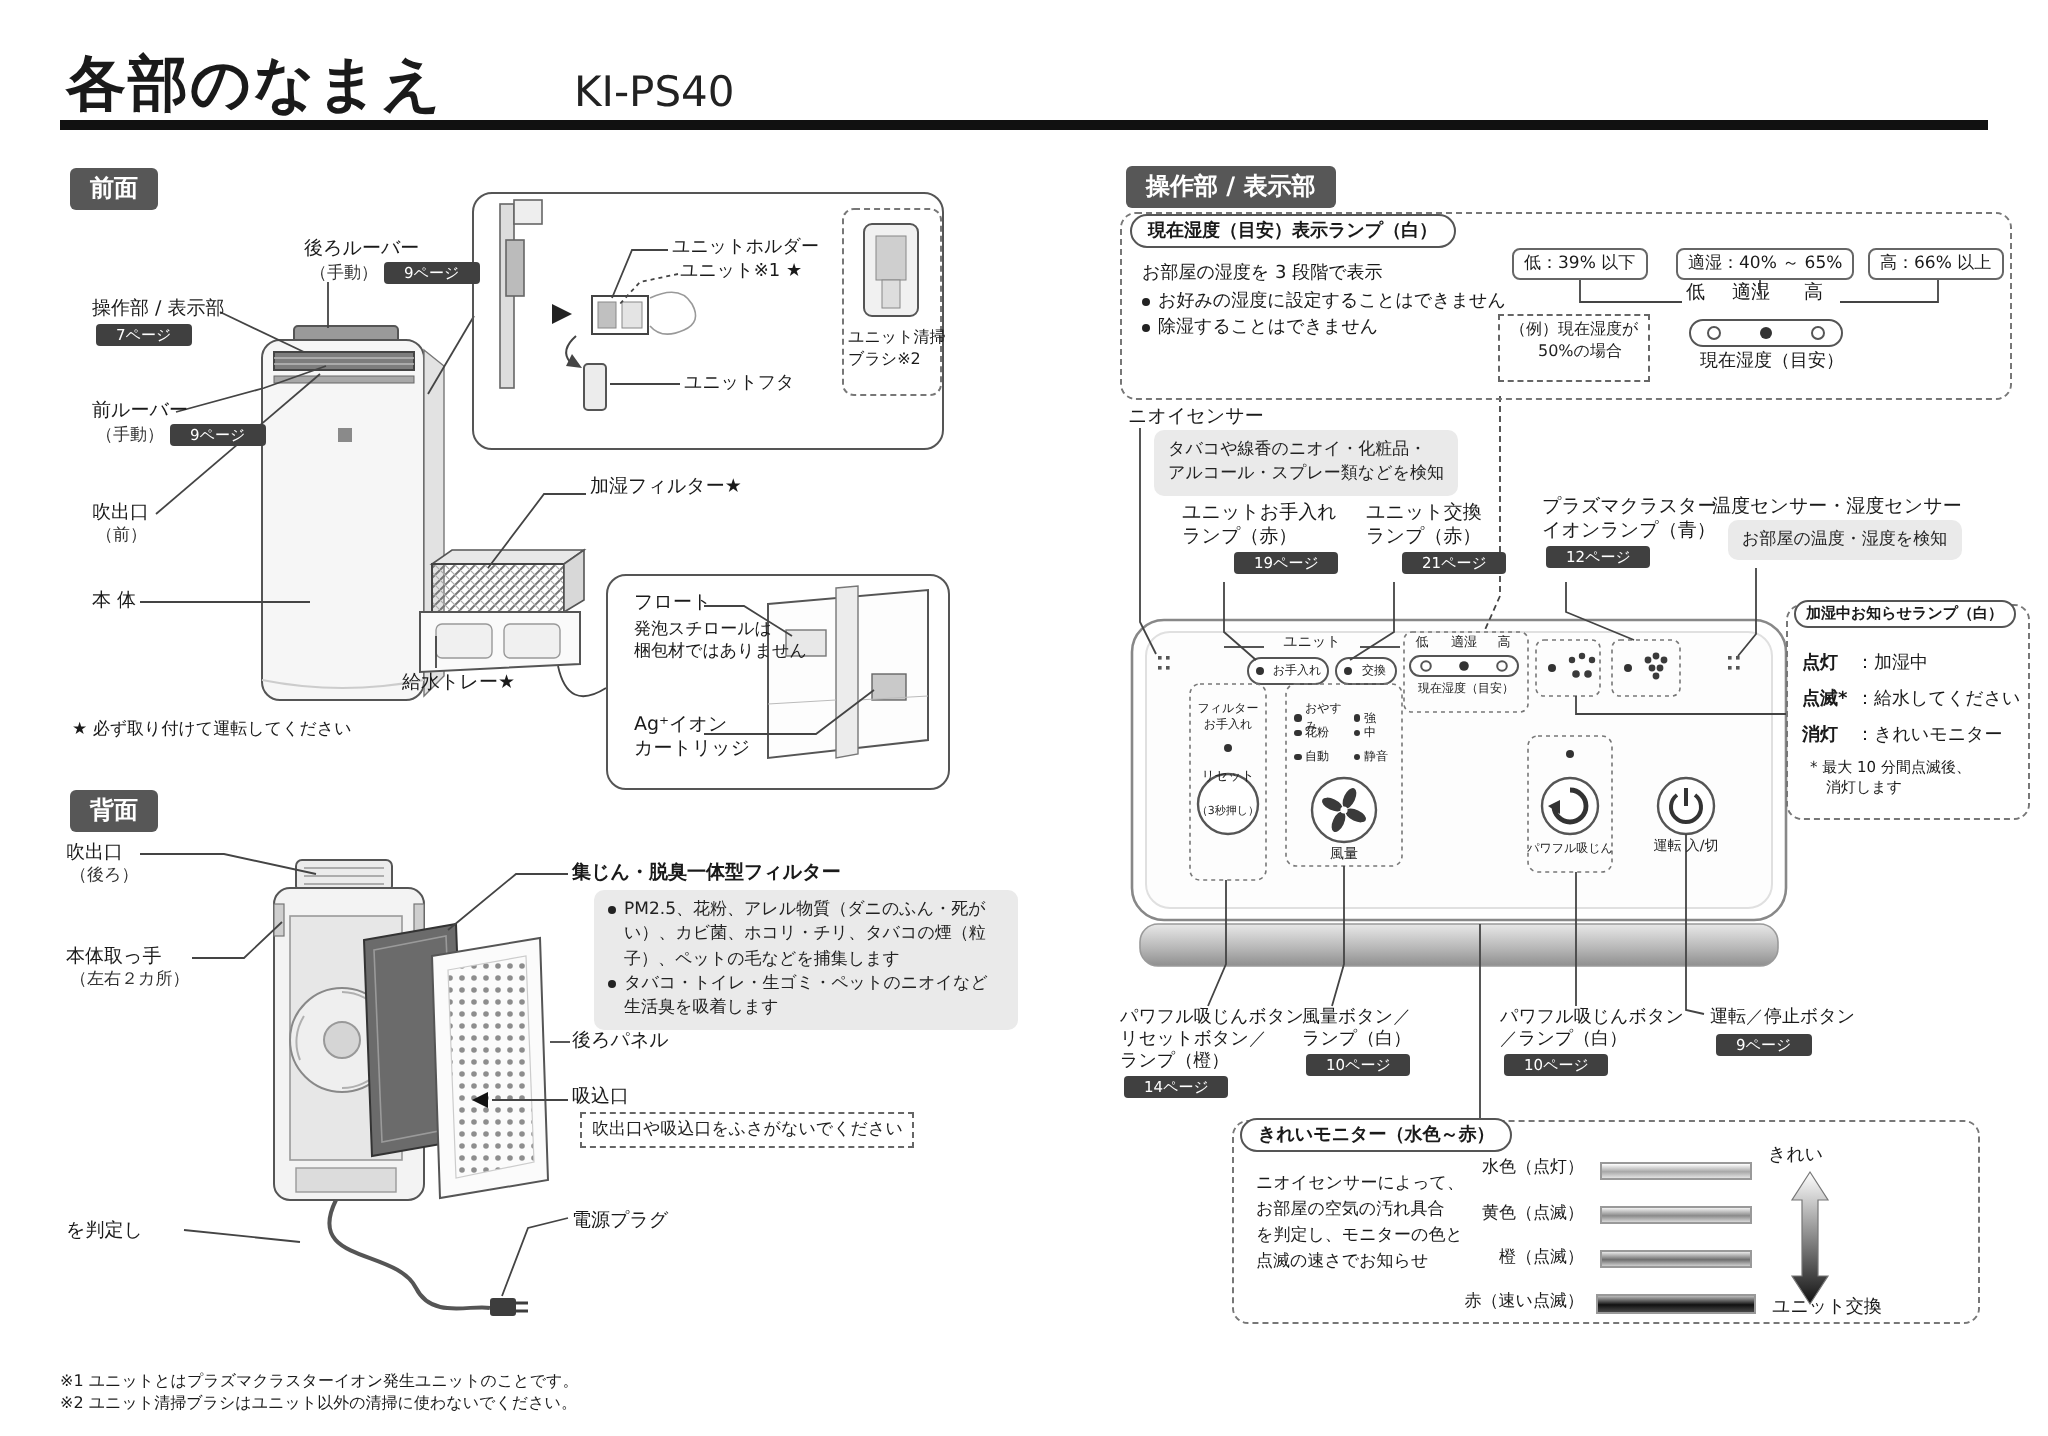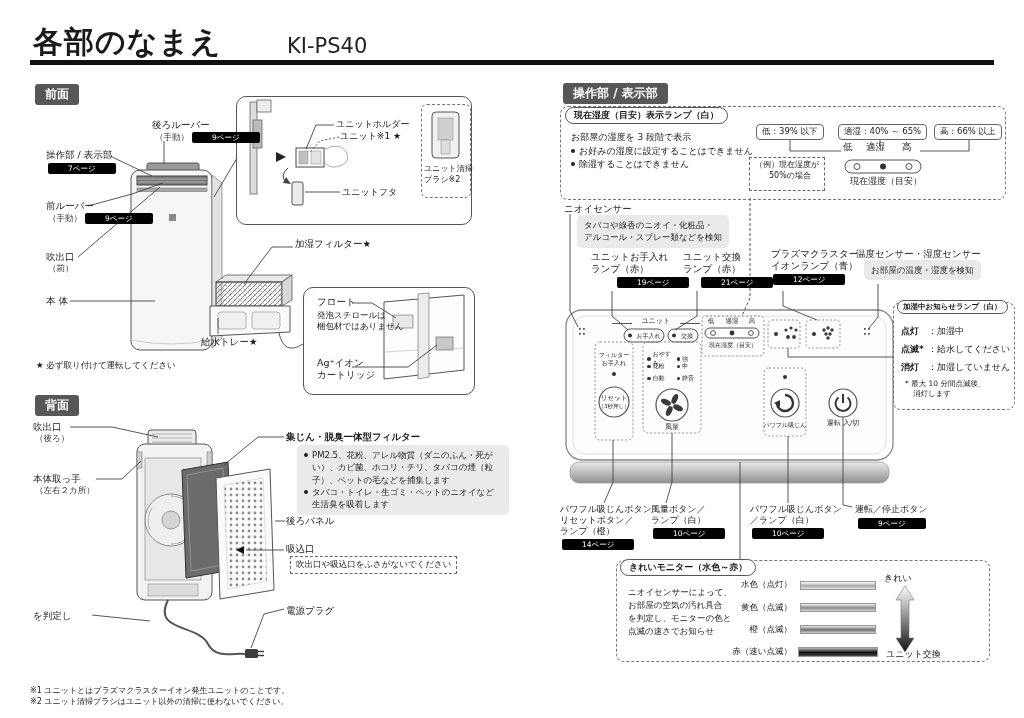--- a/index.html
+++ b/index.html
@@ -4,21 +4,21 @@
 <style>
 html,body{margin:0;padding:0;background:#fff;}
 .page{position:relative;width:1024px;height:718px;background:#fff;overflow:hidden;
   font-family:"DejaVu Sans","Liberation Sans",sans-serif;color:#1a1a1a;}
 svg.ovl{position:absolute;left:0;top:0;z-index:1;}
 .lbl{position:absolute;font-size:9.5px;line-height:1.2;white-space:nowrap;z-index:3;}
 .sub{font-size:8.5px;color:#333;}
 .sm{font-size:8.5px;}
 .xs{font-size:8px;}
 .b{font-weight:bold;}
-.pg{display:inline-block;background:#000000;color:#fff;font-size:7.5px;padding:1px 20px;
+.pg{display:inline-block;background:#404040;color:#fff;font-size:7.5px;padding:1px 10px;
   border-radius:2px;line-height:1.2;vertical-align:middle;}
 .sec{position:absolute;background:#575757;color:#fff;font-weight:bold;font-size:12px;
   padding:2px 10px;border-radius:3px;z-index:3;}
 .box{position:absolute;border:1.2px solid #555;border-radius:10px;z-index:2;}
 .dashbox{position:absolute;border:1px dashed #777;border-radius:8px;z-index:2;}
 .graybox{position:absolute;background:#eaeaea;border-radius:5px;font-size:8.5px;line-height:1.45;
   padding:4px 7px;color:#222;z-index:3;}
 .dotnote{position:absolute;border:1px dashed #666;font-size:8.5px;padding:2px 5px;color:#222;z-index:3;white-space:nowrap;}
 .pillT{position:absolute;border:1px solid #555;border-radius:9px;background:#fff;font-size:9px;
   font-weight:bold;padding:1px 8px;white-space:nowrap;z-index:4;}
@@ -367,35 +367,35 @@
   <div class="krow" style="left:901px;top:325px;">
       <span class="k">点灯</span>
       <span>：加湿中</span>
     </div>
   <div class="krow" style="left:901px;top:343px;">
       <span class="k">点滅*</span>
       <span>：給水してください</span>
     </div>
   <div class="krow" style="left:901px;top:361px;">
       <span class="k">消灯</span>
-      <span>：加湿していません</span>
+      <span>：きれいモニター</span>
     </div>
   <div class="lbl" style="left:905px;top:379px;font-size:7.5px;">* 最大 10 分間点滅後、</div>
   <div class="lbl" style="left:913px;top:389px;font-size:7.5px;">消灯します</div>
 
   <div class="panel-t" style="left:634px;top:317px;width:44px;font-size:7px;">ユニット</div>
   <div class="panel-t" style="left:633px;top:332px;width:31px;font-size:6px;">お手入れ</div>
   <div class="panel-t" style="left:677px;top:332px;width:20px;font-size:6px;">交換</div>
   <div class="panel-t" style="left:705px;top:318px;width:12px;">低</div>
   <div class="panel-t" style="left:721px;top:318px;width:22px;">適湿</div>
   <div class="panel-t" style="left:746px;top:318px;width:12px;">高</div>
   <div class="panel-t" style="left:702px;top:341px;width:62px;font-size:6px;">現在湿度（目安）</div>
   <div class="panel-t" style="left:596px;top:351px;width:36px;font-size:6px;">フィルター</div>
   <div class="panel-t" style="left:596px;top:359px;width:36px;font-size:6px;">お手入れ</div>
-  <div class="panel-t" style="left:599px;top:395px;width:30px;">リセット</div>
+  <div class="panel-t" style="left:599px;top:385px;width:30px;">リセット</div>
   <div class="panel-t" style="left:597px;top:403px;width:34px;font-size:5.5px;">（3秒押し）</div>
   <div class="plrow" style="left:647px;top:350px;">
       <i class="pldot"></i>
       <span class="pln">おやすみ</span>
       <i class="pldot"></i>
       <span>強</span>
     </div>
   <div class="plrow" style="left:647px;top:362px;">
       <i class="pldot"></i>
       <span class="pln">花粉</span>

